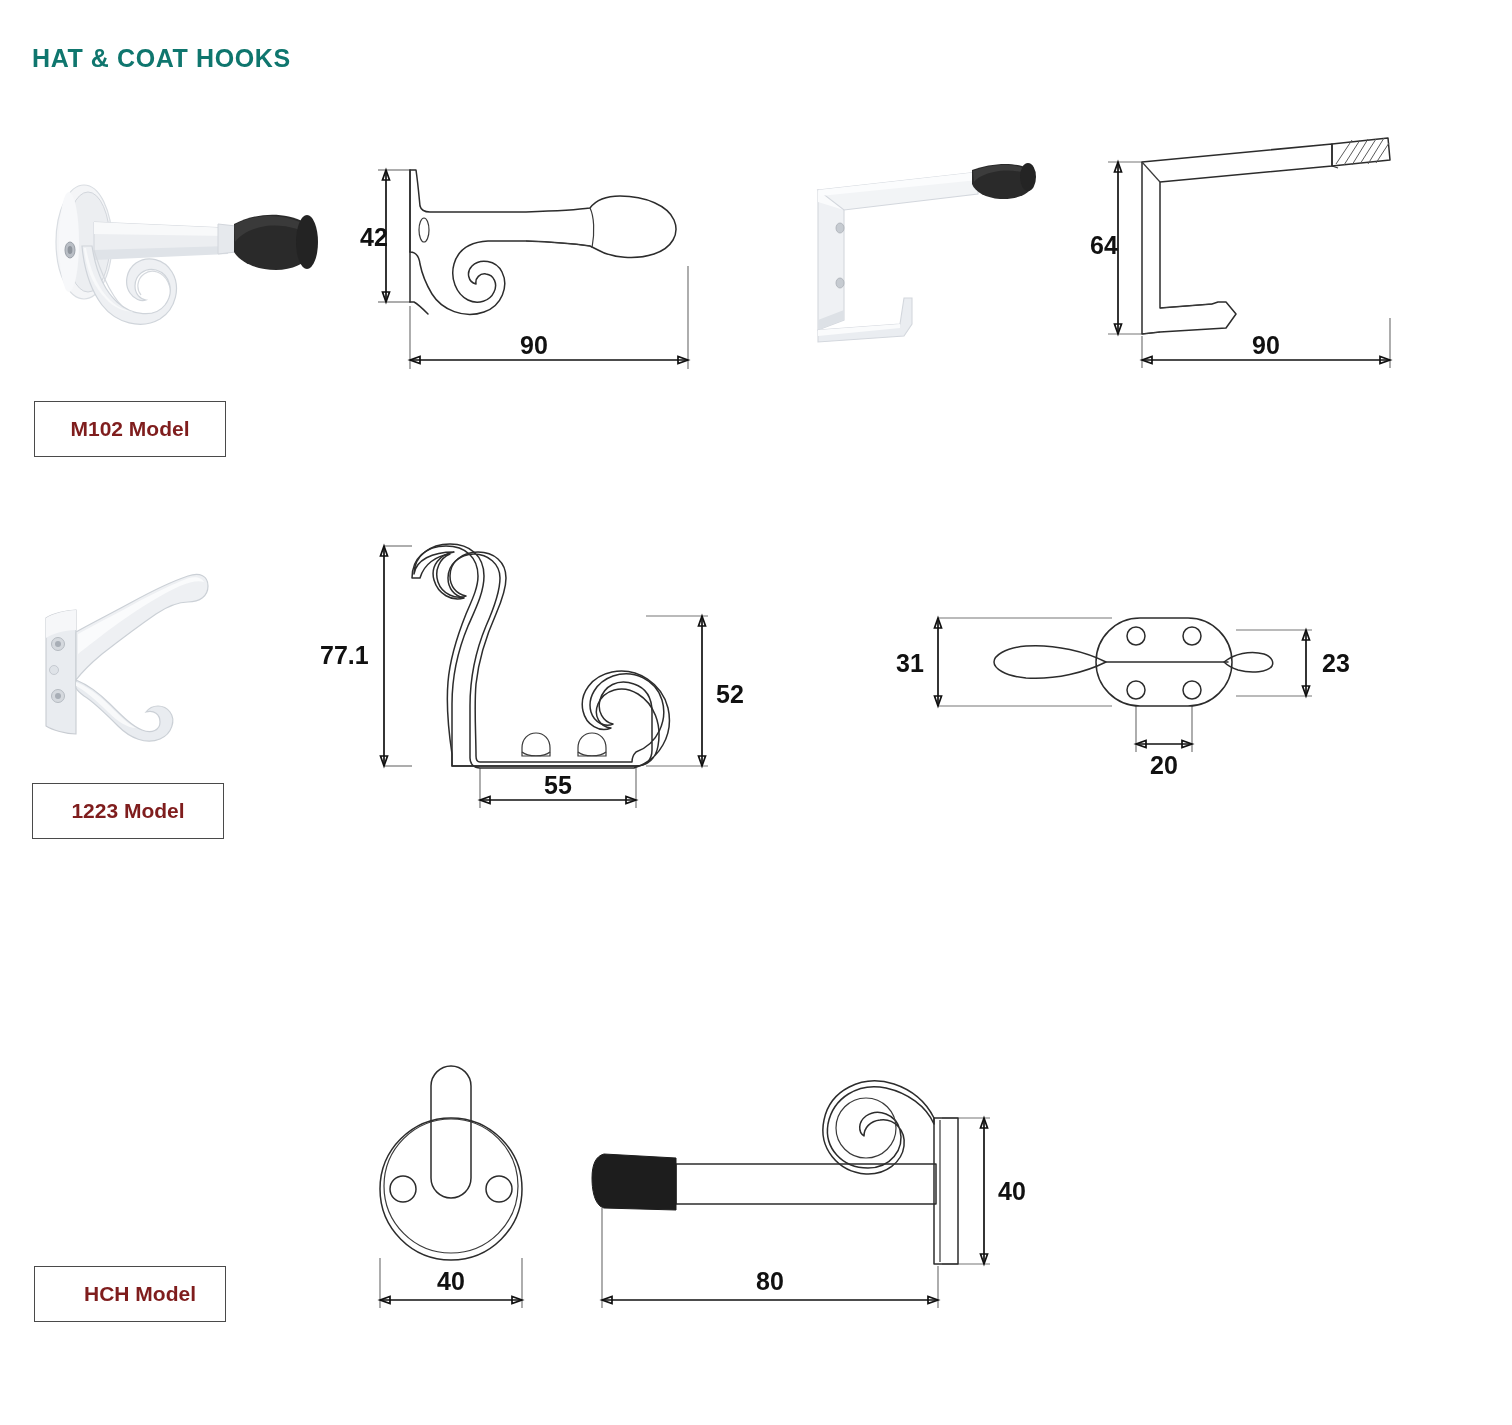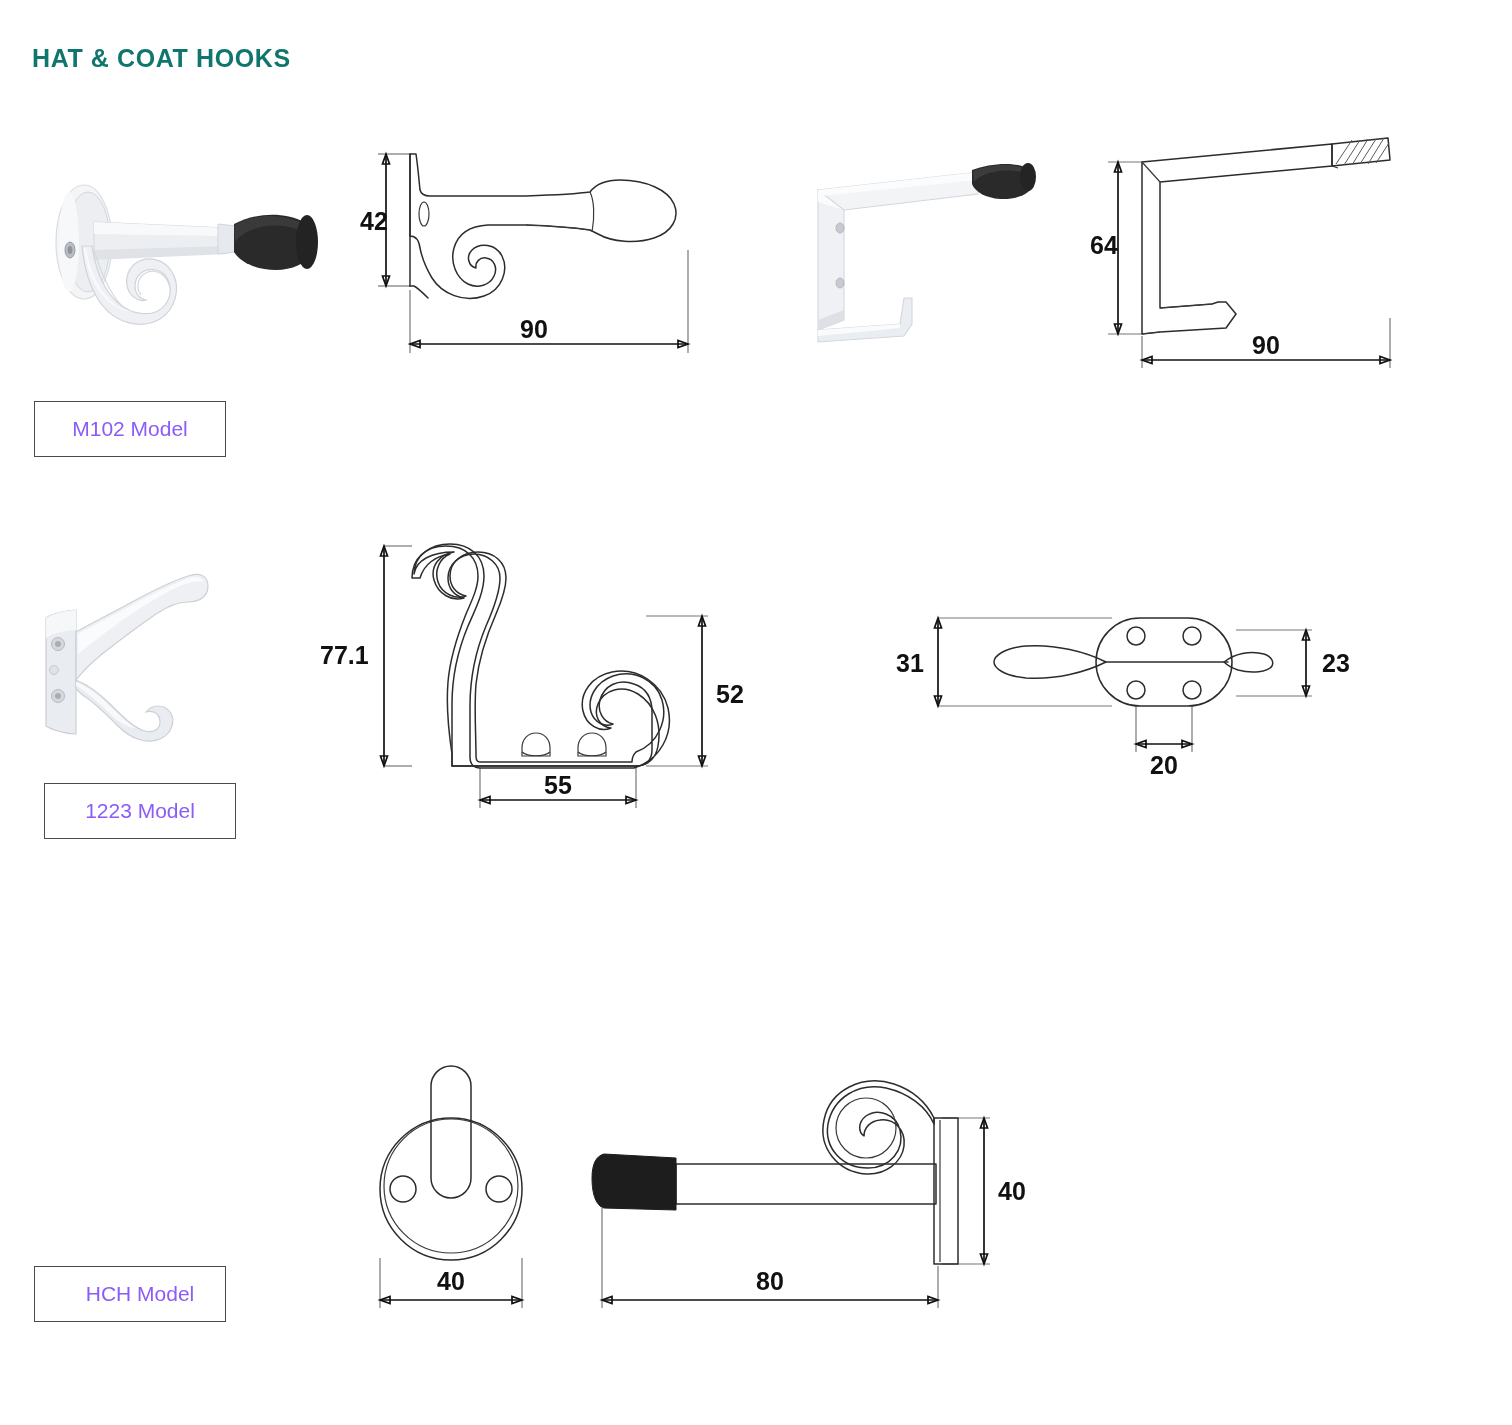--- a/index.html
+++ b/index.html
@@ -17,33 +17,33 @@
     position:absolute;left:32px;top:44px;
     font-size:25px;font-weight:bold;letter-spacing:.6px;
     color:#0f766e;
   }
 
   .model-badge{
     position:absolute;
     border:1.6px solid #4a4a4a;
     background:#fff;
     display:flex;align-items:center;justify-content:center;
-    font-size:21px;font-weight:normal;color:#8b5cf6;
+    font-size:21px;font-weight:bold;color:#7f1d1d;
     box-sizing:border-box;
   }
   .badge-m102{left:34px;top:401px;width:192px;height:56px;}
   .badge-m202{left:816px;top:401px;width:192px;height:56px;}
-  .badge-1223{left:44px;top:783px;width:192px;height:56px;}
+  .badge-1223{left:32px;top:783px;width:192px;height:56px;}
   .badge-hch{left:34px;top:1266px;width:192px;height:56px;padding-left:20px;}
 
   .figure{position:absolute;}
   .figure svg{display:block;overflow:visible;}
 
   .f-m102-photo{left:22px;top:150px;}
-  .f-m102-draw{left:358px;top:138px;}
+  .f-m102-draw{left:358px;top:154px;}
   .f-m202-photo{left:800px;top:148px;}
   .f-m202-draw{left:1090px;top:138px;text-align:right;}
   .f-1223-photo{left:28px;top:540px;}
   .f-1223-draw{left:316px;top:528px;}
   .f-1223-plan{left:880px;top:602px;}
   .f-hch-front{left:360px;top:1058px;}
   .f-hch-side{left:590px;top:1058px;}
 
   .dimtxt{font-family:"Liberation Sans",sans-serif;font-weight:bold;font-size:25px;fill:#111;}
   .outline{fill:none;stroke:#2c2c2c;stroke-width:1.5;stroke-linejoin:round;stroke-linecap:round;}

